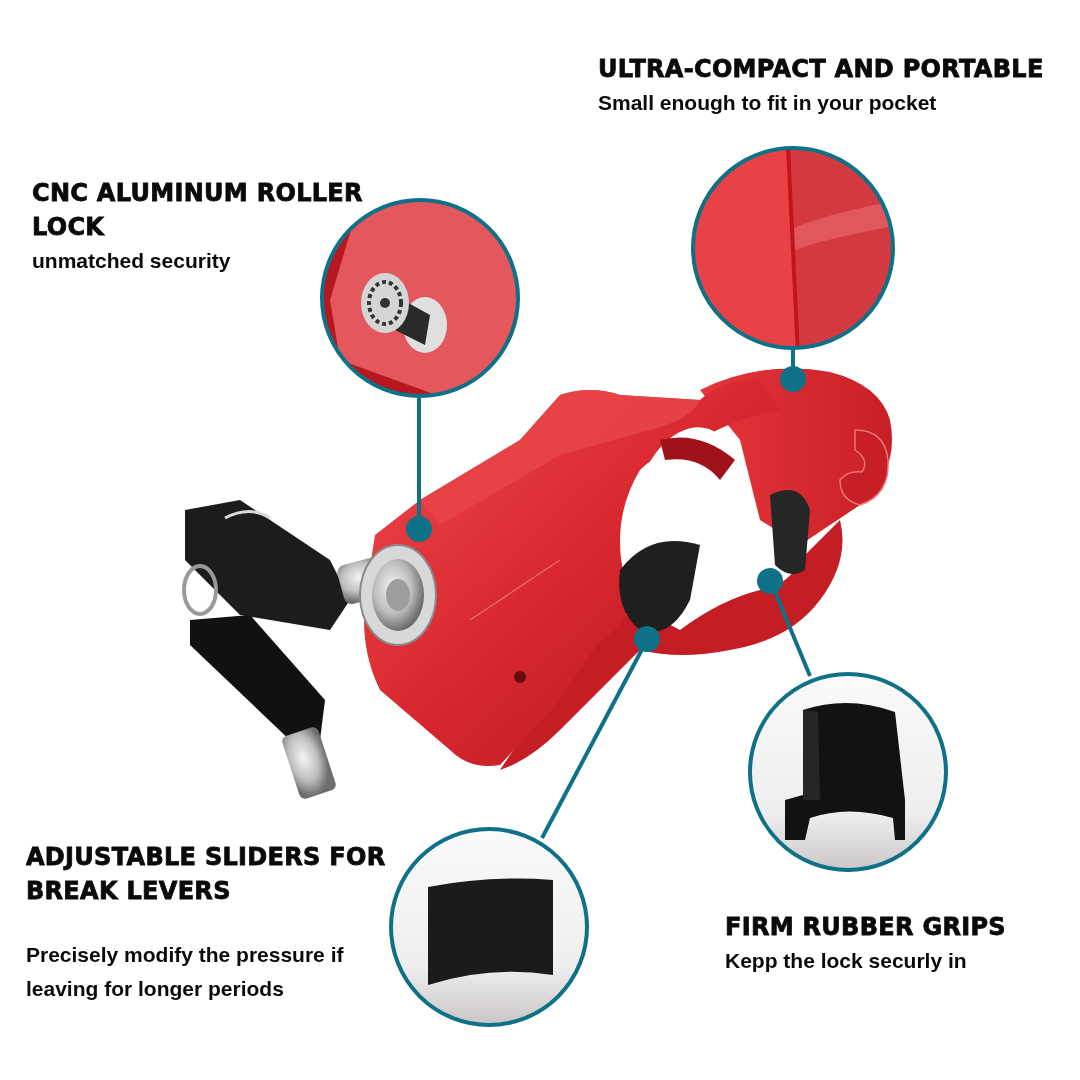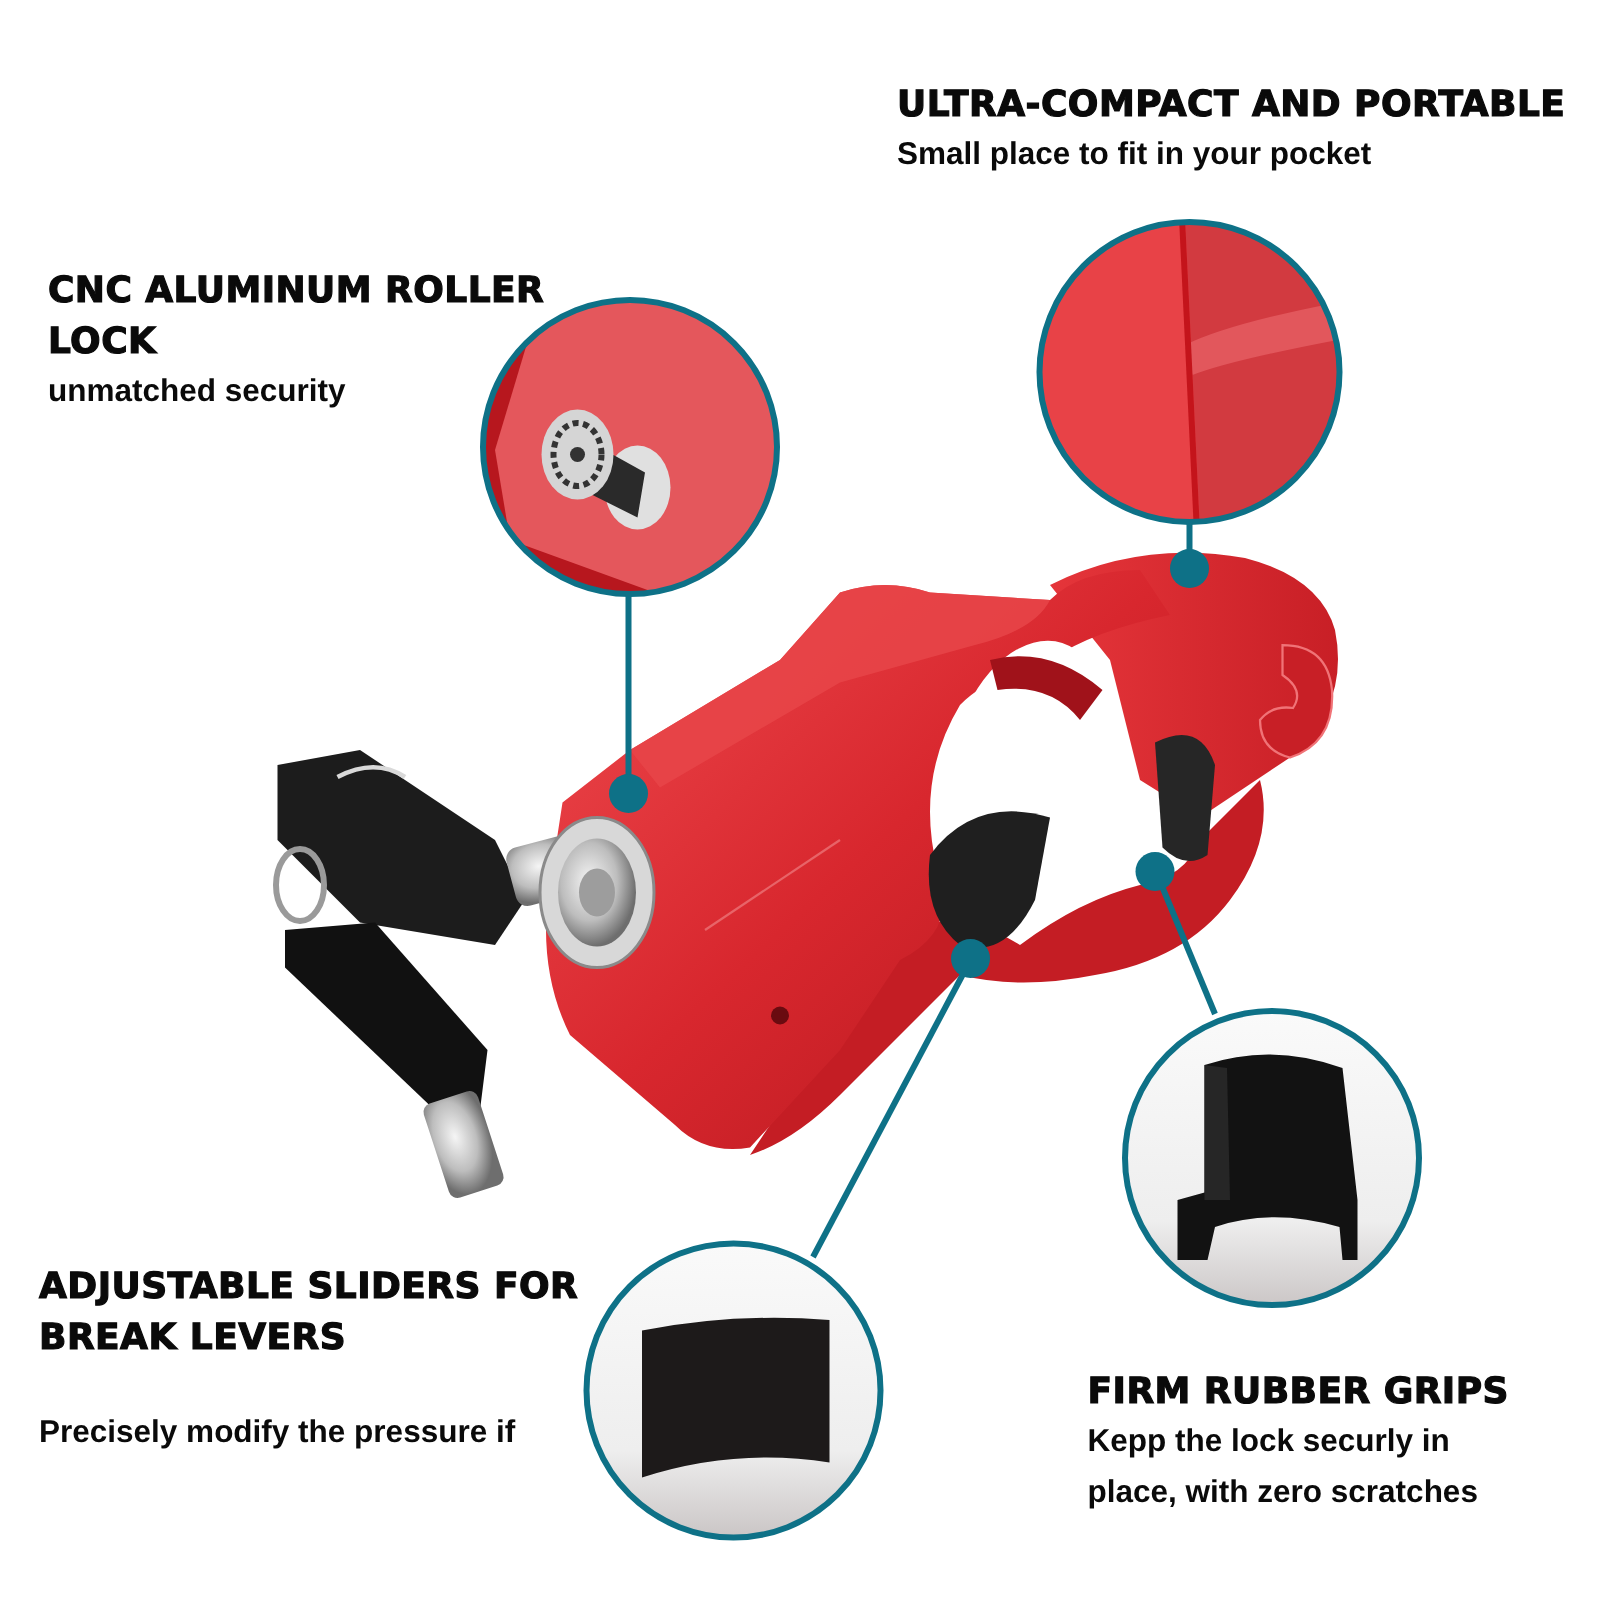--- a/index.html
+++ b/index.html
@@ -133,31 +133,31 @@
       <path d="M803 710 L818 712 L820 800 L803 800 Z" fill="#262626"></path>
     </g>
     <circle cx="848" cy="772" r="98" fill="none" stroke="#0e7187" stroke-width="4"></circle>
     <line x1="771" y1="582" x2="810" y2="676" stroke="#0e7187" stroke-width="4"></line>
     <circle cx="770" cy="581" r="13" fill="#0e7187"></circle>
   </g>
 </svg>
 
 <div class="feature" id="f-top">
   <h2>ULTRA-COMPACT AND PORTABLE</h2>
-  <p>Small place to fit in your pocket</p>
+  <p>Small enough to fit in your pocket</p>
 </div>
 
 <div class="feature" id="f-cnc">
   <h2>CNC ALUMINUM ROLLER LOCK</h2>
   <p>unmatched security</p>
 </div>
 
 <div class="feature" id="f-adj">
   <h2>ADJUSTABLE SLIDERS FOR</h2>
   <h2>BREAK LEVERS</h2>
   <p style="margin-top:30px">Precisely modify the pressure if</p>
+  <p>leaving for longer periods</p>
 </div>
 
 <div class="feature" id="f-grip">
   <h2>FIRM RUBBER GRIPS</h2>
   <p>Kepp the lock securly in</p>
-  <p>place, with zero scratches</p>
 </div>
 
 </body></html>

